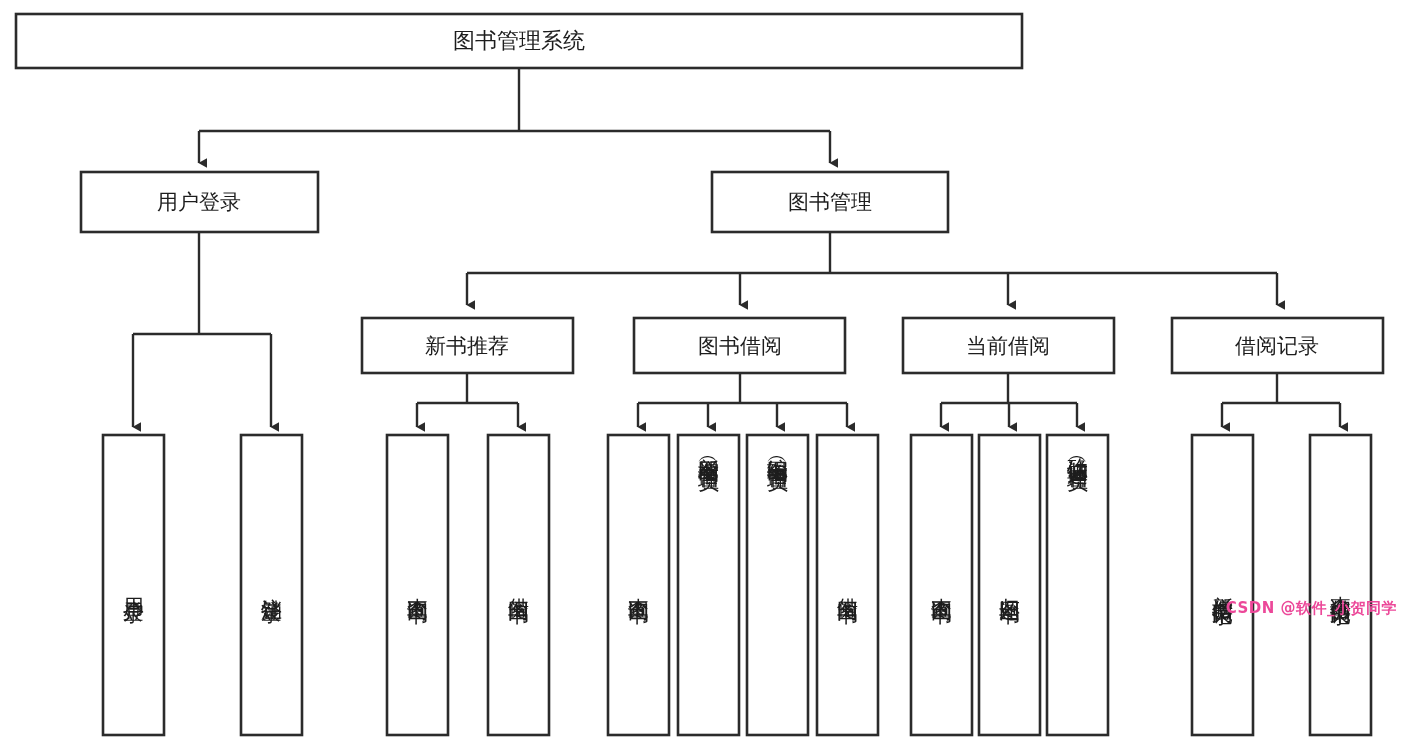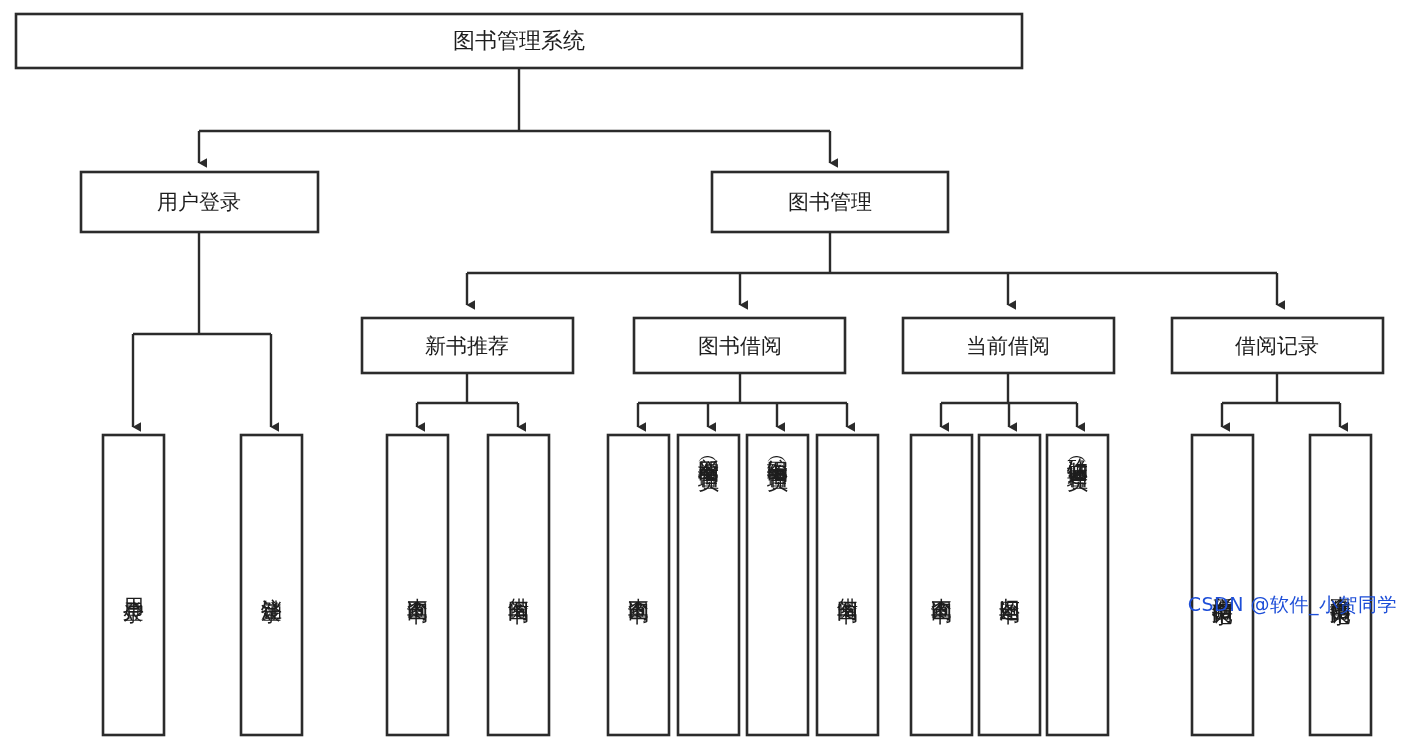--- a/index.html
+++ b/index.html
@@ -71,24 +71,25 @@
     white-space: nowrap;
   }
   .vlabel.top span {
     align-self: flex-start;
   }
   .watermark {
     position: absolute;
     right: 8px;
     bottom: 4px;
     font-family: "DejaVu Sans", "Liberation Sans", sans-serif;
-    font-size: 19px;
-    color: #1d4ed8;
+    font-size: 15px;
+    color: #ec4899;
     white-space: nowrap;
     letter-spacing: 0.5px;
+    font-weight: bold;
   }
 </style>
 </head>
 <body>
 
 <div id="diagram-root">
 
   <svg id="flow" viewBox="0 0 1405 747" xmlns="http://www.w3.org/2000/svg">
     <defs>
       <marker id="arrow" markerWidth="11" markerHeight="11" refX="5" refY="8.4" orient="auto" markerUnits="userSpaceOnUse">

